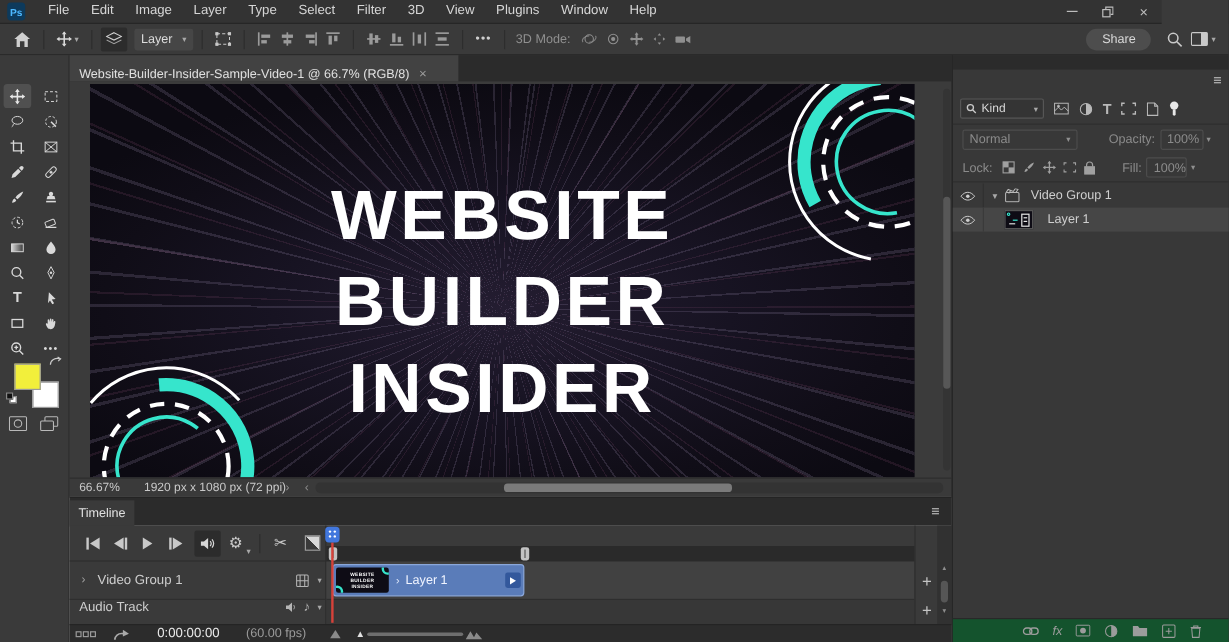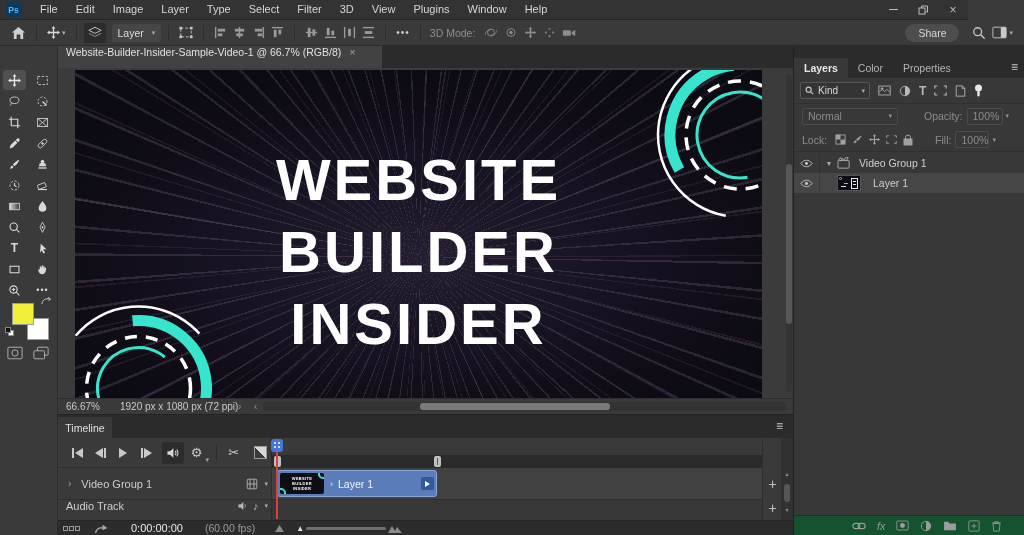--- a/index.html
+++ b/index.html
@@ -28,21 +28,21 @@
   .toolbar{position:absolute;left:0;top:46px;width:58px;height:489px;background:#3a3a3a;border-right:1px solid #2c2c2c}
   .tools{position:absolute;left:3px;top:24px;width:53px}
   .trow{display:flex;gap:5px;height:21px}
   .tool{width:23px;height:20px;display:flex;align-items:center;justify-content:center;border-radius:3px;color:#d9d9d9}
   .tool.sel{background:#505050}
   .tool .tglyph{font-size:12px;font-weight:bold;color:#d9d9d9;line-height:1}
   .swatch{position:absolute;border:1px solid #9a9a9a}
   
   .docarea{position:absolute;left:58px;top:46px;width:735px;height:489px}
   .tabbar{position:absolute;left:0;top:0;width:735px;height:22px;background:#2b2b2b}
-  .doctab{position:absolute;left:0;top:0;width:324px;height:22px;background:#424242;display:flex;align-items:flex-start;padding:0 8px;gap:8px}
+  .doctab{position:absolute;left:0;top:0;width:324px;height:22px;background:#424242;display:flex;align-items:flex-end;padding:0 8px;gap:8px}
   .doctab .ttl{font-size:10.5px;color:#e0e0e0;white-space:nowrap}
   .doctab .cls{font-size:11px;color:#9f9f9f}
   .canvas{position:absolute;left:0;top:22px;width:735px;height:330px;background:#3b3b3b;overflow:hidden}
   .cvimg{position:absolute;left:17px;top:2px;width:687px;height:328px;overflow:hidden;background:
     repeating-conic-gradient(from 8deg at 50% 57%, rgba(205,185,230,.15) 0deg .45deg, rgba(0,0,0,0) .45deg 4.6deg),
     repeating-conic-gradient(from 2deg at 50% 57%, rgba(170,95,140,.14) 0deg .3deg, rgba(0,0,0,0) .3deg 7.3deg),
     radial-gradient(ellipse 62% 58% at 50% 57%, #241d31 0%, #171322 45%, #100d17 78%, #0c0a12 100%);
     background-color:#100d17}
   .cvline{position:absolute;left:0;width:687px;height:72px;text-align:center;font-size:58px;line-height:72px;font-weight:900;letter-spacing:3px;color:#fff}
   .cvsb{position:absolute;left:728px;top:6px;width:6px;height:318px;background:#343434;border-radius:3px}
@@ -648,25 +648,20 @@
             <svg width="14" height="9" viewBox="0 0 14 9">
               <path d="M0 9L4 2l3 5 2-4 5 6z" fill="#8a8a8a"></path>
             </svg>
           </span>
       </div>
     </div>
   </div>
 
   <div class="rightpanel">
     <div class="rp-strip"></div>
-    <div class="rp-tabs">
-      <span class="rptab act">Layers</span>
-      <span class="rptab">Color</span>
-      <span class="rptab">Properties</span>
-    </div>
     <span class="rp-menu">≡</span>
 
     <div class="rp-filter">
       <span class="kindbox">
         <svg width="9" height="9" viewBox="0 0 16 16" fill="none" stroke="#c9c9c9" stroke-width="2">
             <circle cx="6.5" cy="6.5" r="4.5"></circle>
             <path d="M10 10l4.5 4.5"></path>
           </svg>
         <span>Kind</span>
         <span class="caret" style="margin-left:auto">▾</span>

